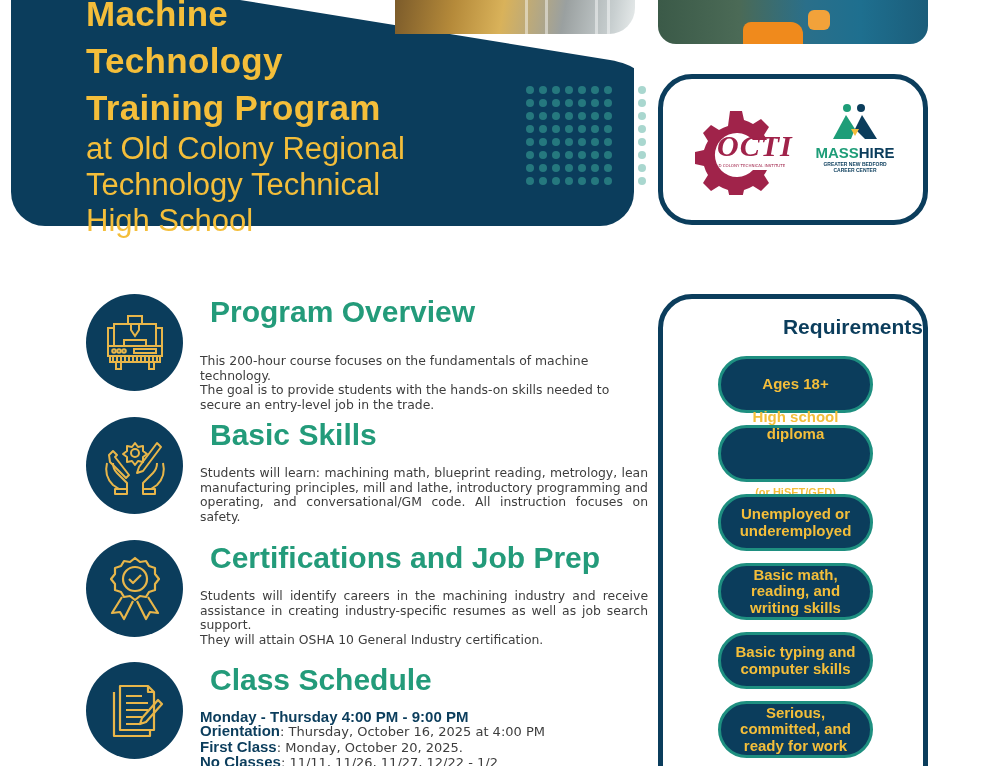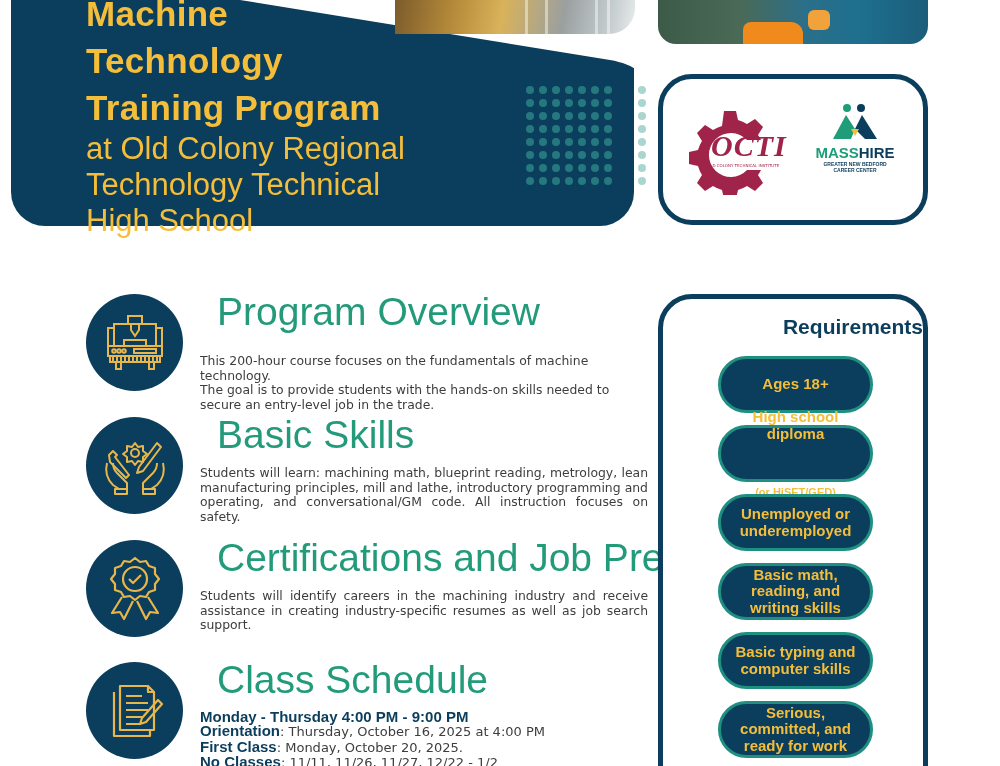--- a/index.html
+++ b/index.html
@@ -51,21 +51,21 @@
       position: absolute; left: 85px; top: 52px; width: 60px; height: 22px; background: #f08a1c; border-radius: 8px 12px 0 0;
     }
     .photo-right .glove2 {
       position: absolute; left: 150px; top: 40px; width: 22px; height: 20px; background: #f2a23a; border-radius: 6px;
     }
 
     .logos-box {
       position: absolute; left: 658px; top: 74px; width: 270px; height: 151px;
       border: 5px solid #0b3d5c; border-radius: 34px; background: #fff;
     }
-    .octi { position: absolute; left: 16px; top: 26px; width: 122px; height: 90px; }
+    .octi { position: absolute; left: 22px; top: 26px; width: 122px; height: 90px; }
     .octi-text {
       position: absolute; left: 32px; top: 24px;
       font-family: "Liberation Serif", serif; font-weight: 700; font-style: italic;
       font-size: 30px; color: #a0234a; letter-spacing: 1px;
     }
     .octi-sub {
       position: absolute; left: 28px; top: 58px; font-size: 4px; color: #a0234a; white-space: nowrap;
       font-family: "DejaVu Sans", sans-serif;
     }
     .masshire { position: absolute; left: 142px; top: 24px; width: 100px; height: 80px; text-align: center; }
@@ -80,22 +80,22 @@
       font-family: "Liberation Sans", sans-serif; font-weight: 700; font-size: 5px; line-height: 6px; color: #0b3d5c;
     }
 
     
     .section { position: absolute; left: 86px; width: 565px; }
     .icon-circle {
       position: absolute; left: 0; top: 0; width: 97px; height: 97px; border-radius: 50%;
       background: #0b3d5c; display: flex; align-items: center; justify-content: center;
     }
     .section-title {
-      position: absolute; left: 131px; top: 0;
-      font-family: "Liberation Sans", sans-serif; font-weight: 400; font-size: 39px; line-height: 36px;
+      position: absolute; left: 124px; top: 0;
+      font-family: "Liberation Sans", sans-serif; font-weight: 700; font-size: 30px; line-height: 36px;
       color: #239b7a; white-space: nowrap;
     }
     .section-body {
       position: absolute; left: 114px; top: 48px; width: 448px;
       font-family: "DejaVu Sans", sans-serif; font-size: 12.4px; line-height: 14.6px; color: #3d3d3d;
       text-align: justify;
     }
     .section-body p { margin: 0; }
     .schedule-line { white-space: nowrap; font-size: 13px; line-height: 14.6px; }
     .schedule-line b { color: #0b3d5c; font-family: "Liberation Sans", sans-serif; font-weight: 700; font-size: 15px; }
@@ -302,20 +302,21 @@
       <path d="M33 4 l5 4 l6 -1 l3 5 l6 2 l0 6 l4 5 l-4 5 l0 6 l-6 2 l-3 5 l-6 -1 l-5 4 l-5 -4 l-6 1 l-3 -5 l-6 -2 l0 -6 l-4 -5 l4 -5 l0 -6 l6 -2 l3 -5 l6 1 z"></path>
       <circle cx="33" cy="25" r="12"></circle>
       <path d="M27 25 l4 4 l8 -8"></path>
       <path d="M20 43 l-10 16 l8 -1 l4 7 l9 -18"></path>
       <path d="M46 43 l10 16 l-8 -1 l-4 7 l-9 -18"></path>
     </svg>
   </div>
   <div class="section-title">Certifications and Job Prep</div>
   <div class="section-body" style="top:49px;">
     <p style="text-align-last:left">Students will identify careers in the machining industry and receive assistance in creating industry-specific resumes as well as job search support.</p>
+    <p style="text-align:left">They will attain OSHA 10 General Industry certification.</p>
   </div>
 </div>
 
 <div class="section" style="top:662px; height:115px;">
   <div class="icon-circle">
     <svg width="66" height="66" viewBox="0 0 66 66" fill="none" stroke="#e8b64a" stroke-width="2.2" stroke-linejoin="round">
       <path d="M12 14 v44 h36 v-6"></path>
       <path d="M18 8 h28 l6 6 v38 h-34 z"></path>
       <path d="M46 8 v6 h6"></path>
       <path d="M24 18 h16 M24 25 h22 M24 32 h22 M24 39 h16 M24 46 h14"></path>

